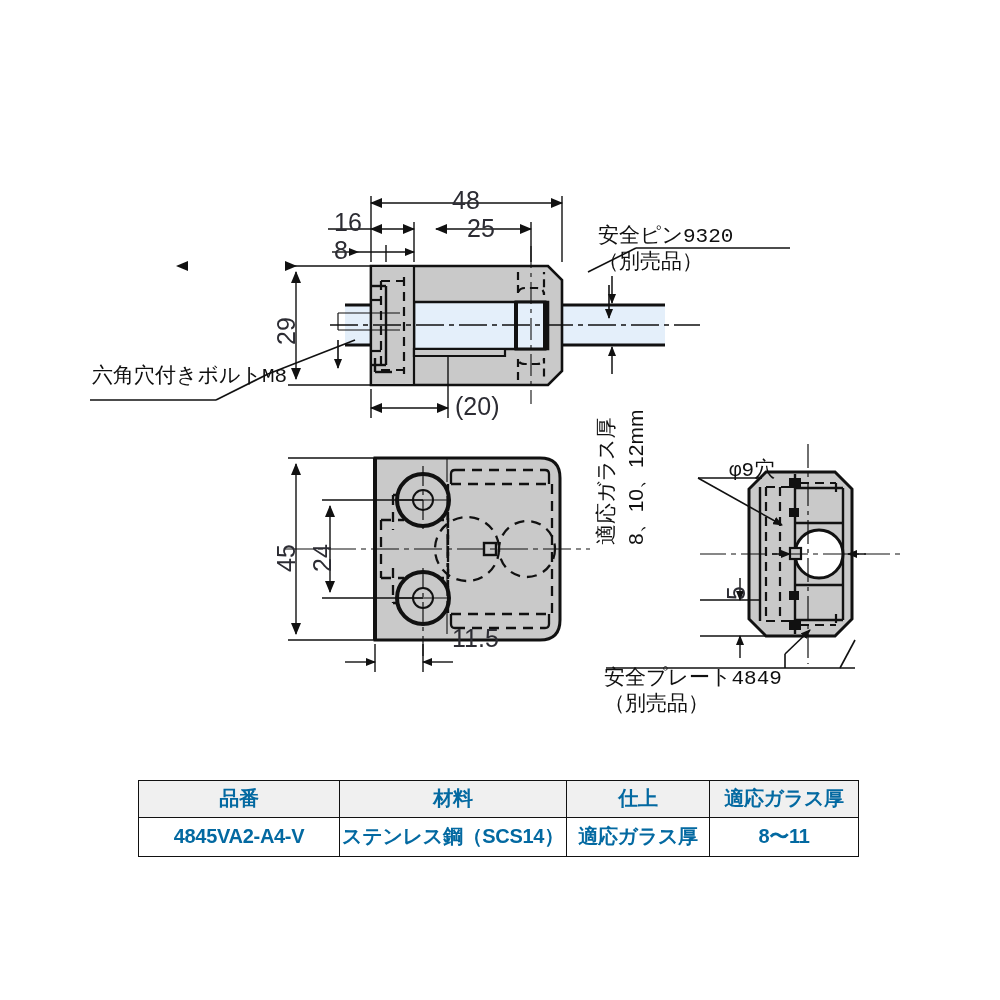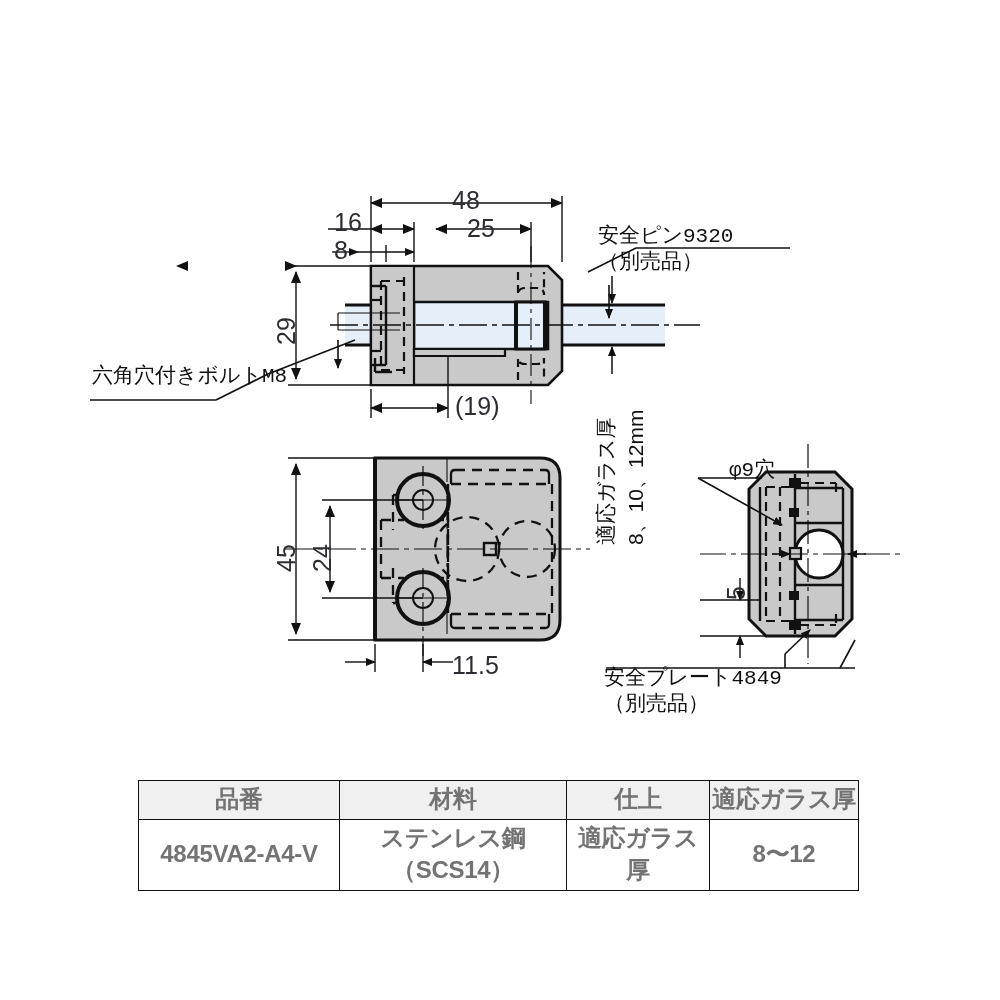--- a/index.html
+++ b/index.html
@@ -36,23 +36,23 @@
     top: 780px;
     width: 716px;
     border-collapse: collapse;
     table-layout: fixed;
     background: #fff;
   }
   #spec-table th, #spec-table td {
     border: 1.6px solid #111111;
     text-align: center;
     vertical-align: middle;
-    font-size: 24px;
+    font-size: 20px;
     letter-spacing: -0.3px;
-    color: #737373;
+    color: #0369a1;
     font-family: "Liberation Sans", "DejaVu Sans", sans-serif;
   }
   #spec-table th {
     background: #f0f0f0;
     font-weight: bold;
     height: 30px;
     padding: 2px 0 4px 0;
   }
   #spec-table td {
     background: #ffffff;
@@ -349,40 +349,40 @@
   <div class="dim" style="left:452px; top:186px;">48</div>
 
   <div class="dim" style="left:334px; top:208px;">16</div>
 
   <div class="dim" style="left:334px; top:236px;">8</div>
 
   <div class="dim" style="left:467px; top:214px;">25</div>
 
   <div class="vrot dimv" style="left:272px; top:345px;">29</div>
 
-  <div class="dim" style="left:455px; top:392px;">(19)</div>
+  <div class="dim" style="left:455px; top:392px;">(20)</div>
 
   <div class="lbl two-line" style="left:598px; top:224px;">
     <div>安全ピン9320</div>
     <div>（別売品）</div>
   </div>
 
   <div class="lbl two-line" style="left:92px; top:364px;">
     <div>六角穴付きボルトM8</div>
   </div>
 
   <div class="vrot lblv" style="left:592px; top:545px;">適応ガラス厚</div>
 
   <div class="vrot lblv" style="left:622px; top:545px;">8、10、12mm</div>
 
   <div class="vrot dimv" style="left:272px; top:572px;">45</div>
 
   <div class="vrot dimv" style="left:308px; top:572px;">24</div>
 
-  <div class="dim" style="left:452px; top:651px;">11.5</div>
+  <div class="dim" style="left:452px; top:624px;">11.5</div>
 
   <div class="lbl" style="left:696px; top:458px;margin-left:33px;">φ9穴</div>
 
   <div class="vrot dimv" style="left:722px; top:600px;">5</div>
 
   <div class="lbl two-line" style="left:604px; top:666px;">
     <div>安全プレート4849</div>
     <div>（別売品）</div>
   </div>
 
@@ -393,18 +393,18 @@
         <th class="col-b">材料</th>
         <th class="col-c">仕上</th>
         <th class="col-d">適応ガラス厚</th>
       </tr>
     </thead>
     <tbody>
       <tr>
         <td>4845VA2-A4-V</td>
         <td>ステンレス鋼（SCS14）</td>
         <td>適応ガラス厚</td>
-        <td>8〜12</td>
+        <td>8〜11</td>
       </tr>
     </tbody>
   </table>
 
 </div>
 
 </body></html>

